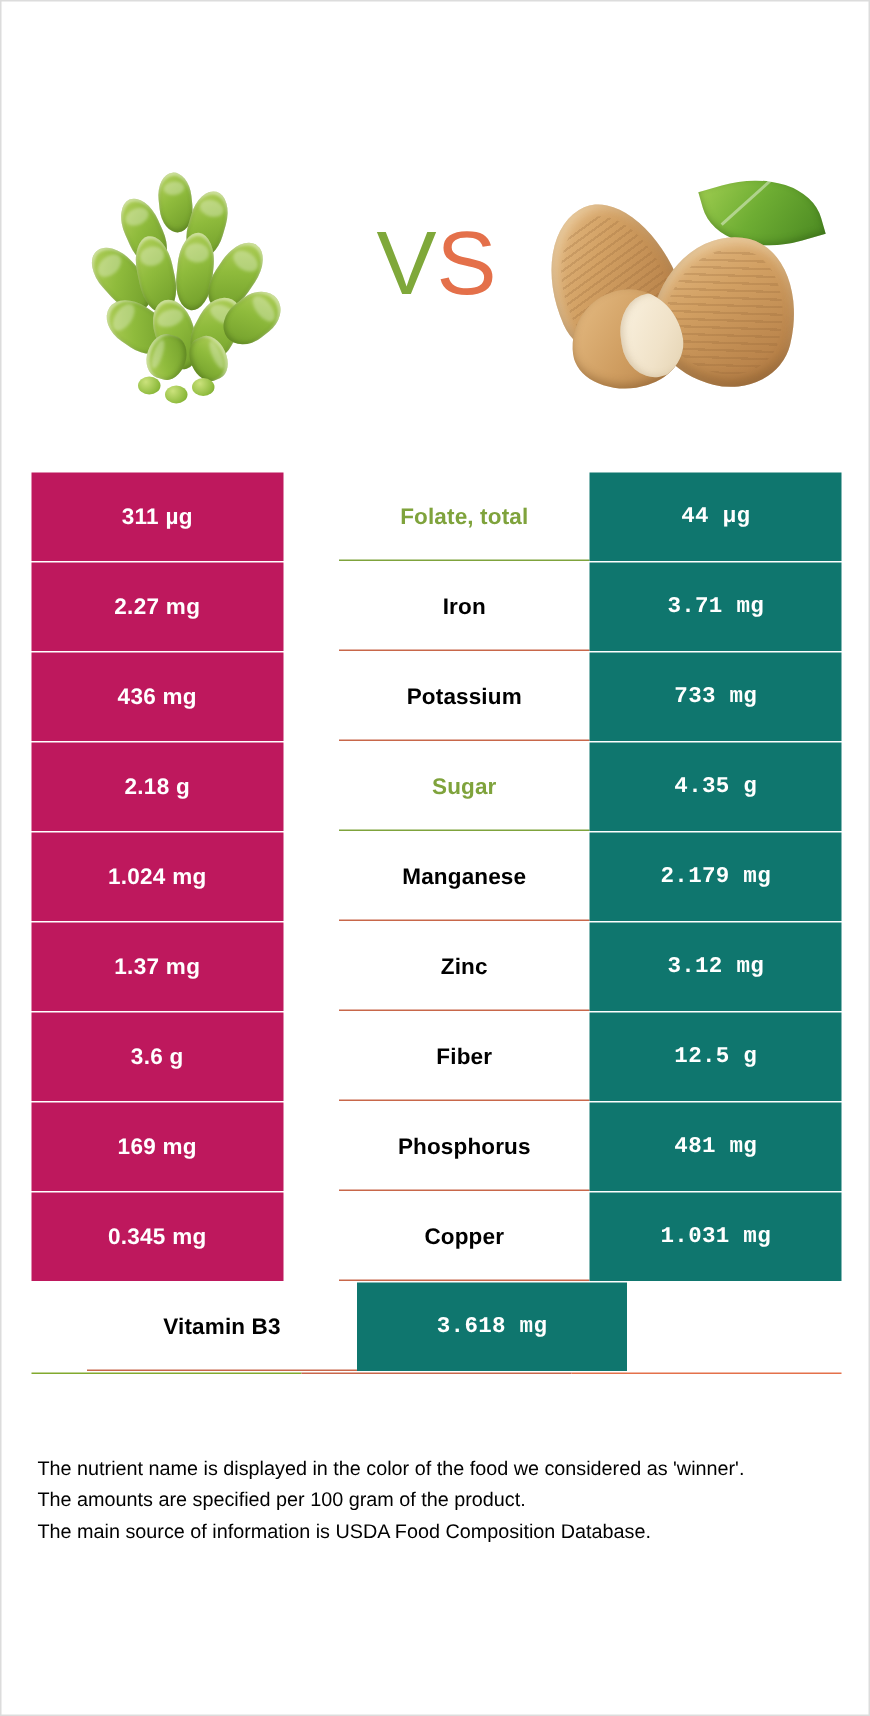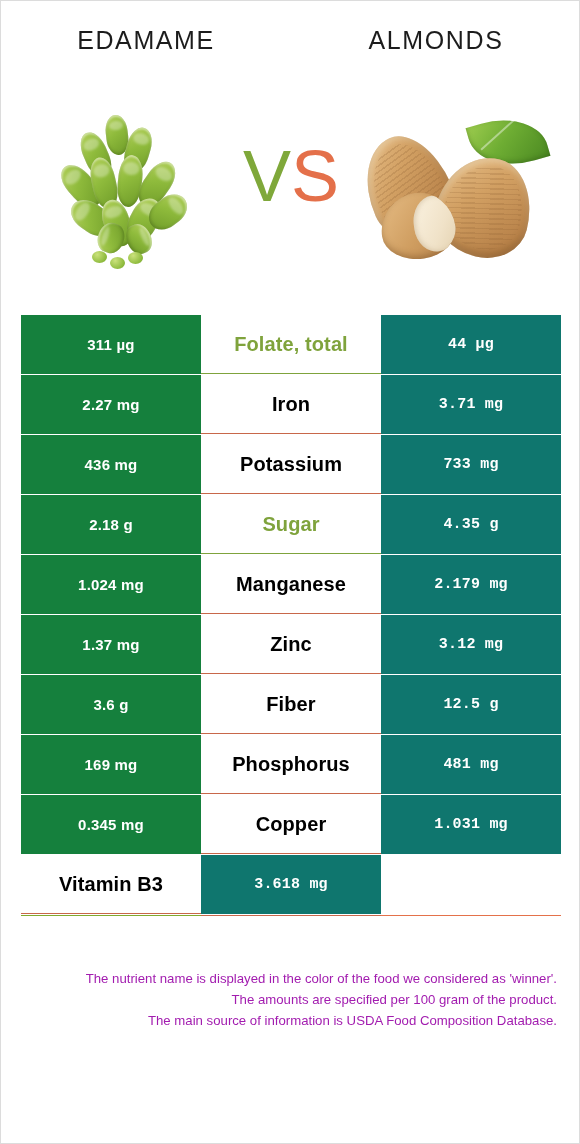--- a/index.html
+++ b/index.html
@@ -58,21 +58,21 @@
     height: 196px;
   }
   .hero-left { left: 12px; }
   .hero-right { left: 338px; }
 
   .vs {
     position: absolute;
     left: 0; right: 0;
     top: 34px;
     text-align: center;
-    font-size: 72px;
+    font-size: 60px;
     font-weight: 300;
     line-height: 90px;
     letter-spacing: 0px;
     font-family: "Liberation Sans", sans-serif;
     user-select: none;
   }
   .vs .v { color: #7FA83A; }
   .vs .s { color: #E4704A; }
 
   
@@ -182,70 +182,67 @@
     width: 180px;
     display: flex;
     align-items: center;
     justify-content: center;
     color: #ffffff;
     font-size: 15px;
     font-weight: 600;
     letter-spacing: .2px;
     box-sizing: border-box;
   }
-  .cell-left  { background: #15803d; }
+  .cell-left  { background: #be185d; }
   .cell-right { background: #0f766e; font-family: Liberation Mono, monospace; }
   .cell-mid {
     width: 180px;
     display: flex;
     align-items: center;
     justify-content: center;
     background: #ffffff;
-    font-size: 20px;
+    font-size: 15px;
     font-weight: 700;
     letter-spacing: .1px;
     box-sizing: border-box;
     border-bottom: 1px solid transparent;
+    margin-left: 37px;
   }
   .row.win-green  .cell-mid { color: #7FA33C; border-bottom-color: #7FA33C; }
   .row.win-orange .cell-mid { color: #000000; border-bottom-color: #C8674A; }
   .row:last-child .cell-mid { border-bottom-color: transparent; }
 
   .table-bottom-rule {
     position: relative;
     display: flex;
     height: 1px;
   }
   .table-bottom-rule .seg-left  { width: 180px; background: #82A92E; }
   .table-bottom-rule .seg-mid   { width: 180px; background: #C8674A; }
   .table-bottom-rule .seg-right { width: 180px; background: #E4714A; }
 
   
   .footer {
     position: absolute;
     left: 24px;
     top: 967px;
     width: 532px;
-    text-align: right;
+    text-align: left;
     font-size: 13.2px;
     line-height: 21px;
-    color: #a21caf;
+    color: #000000;
     font-family: "Liberation Sans", sans-serif;
   }
   .footer p { margin: 0; }
 </style>
 </head>
 <body>
 
 <div class="page">
 
-  <div class="header">
-    <div class="header-title">EDAMAME</div>
-    <div class="header-title">ALMONDS</div>
-  </div>
 
   <div class="hero">
 
     <div class="hero-left">
       <div class="edamame-wrap">
         <div class="pod" style="left:44px;  top:2px;   width:22px; height:40px; transform:rotate(-6deg);"></div>
         <div class="pod" style="left:22px;  top:18px;  width:24px; height:48px; transform:rotate(-24deg);"></div>
         <div class="pod" style="left:64px;  top:14px;  width:24px; height:46px; transform:rotate(16deg);"></div>
         <div class="pod" style="left:6px;   top:48px;  width:26px; height:50px; transform:rotate(-42deg);"></div>
         <div class="pod" style="left:30px;  top:44px;  width:24px; height:52px; transform:rotate(-12deg);"></div>

